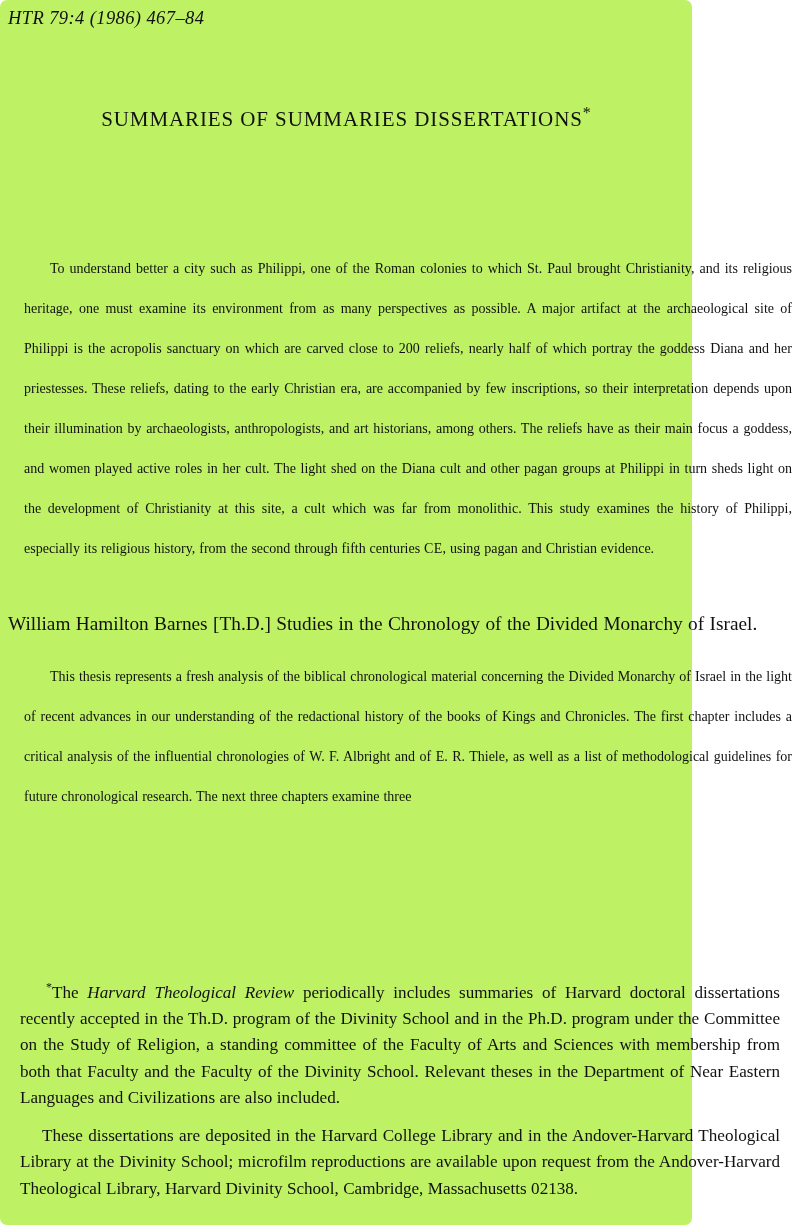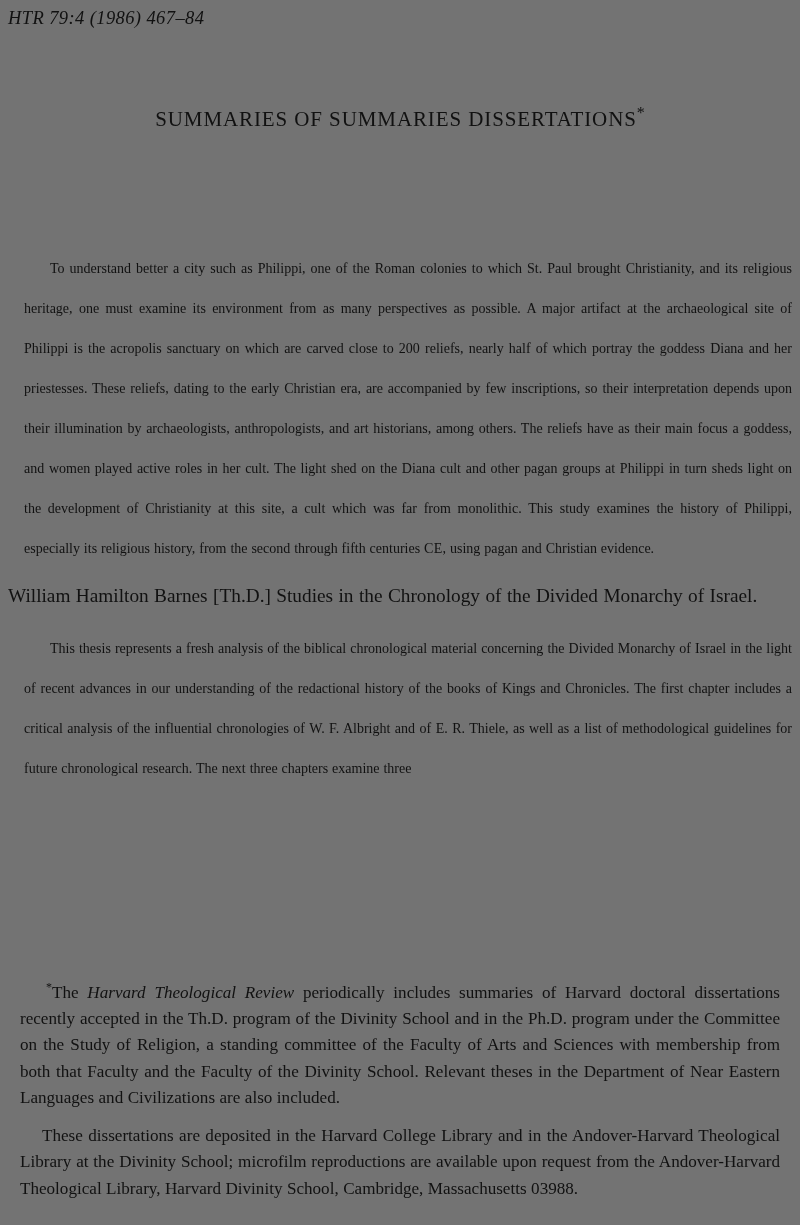--- a/index.html
+++ b/index.html
@@ -12,23 +12,24 @@
     height: 1225px;
     position: relative;
     font-family: "Liberation Serif", "DejaVu Serif", serif;
     color: #111111;
     overflow: hidden;
     -webkit-font-smoothing: antialiased;
   }
   .page {
     position: absolute;
     left: 0; top: 0;
-    width: 800px;
+    width: 692px;
     height: 1225px;
-    background: #737373;
+    background: #bef264;
+    border-radius: 7px;
   }
   .running-head {
     position: absolute;
     left: 8px;
     top: 8px;
     font-style: italic;
     font-size: 18.5px;
     letter-spacing: 0.4px;
     white-space: nowrap;
   }
@@ -55,21 +56,21 @@
   }
   .entry-head {
     font-size: 19.3px;
     line-height: 30.5px;
     text-align: justify;
     text-align-last: left;
     margin: 0 0 0 0;
     word-spacing: 0.6px;
   }
   .entry-head.second {
-    margin-top: 12px;
+    margin-top: 40px;
   }
   .abstract {
     font-size: 14px;
     line-height: 40px;
     text-align: justify;
     text-align-last: left;
     margin: 17px 0 0 16px;
     text-indent: 26px;
     word-spacing: 0.4px;
     hyphens: manual;
@@ -122,16 +123,16 @@
     <p class="abstract"><span>To understand better a city such as Philippi, one of the Roman colonies to which St. Paul brought Christianity, and its religious heritage, one must examine its environment from as many perspectives as possible.  A major artifact at the archaeological site of Philippi is the acropolis sanctuary on which are carved close to 200 reliefs, nearly half of which portray the goddess Diana and her priestesses.  These reliefs, dating to the early Christian era, are accompanied by few inscriptions, so their interpretation depends upon their illumination by archaeologists, anthropologists, and art historians, among others.  The reliefs have as their main focus a goddess, and women played active roles in her cult.  The light shed on the Diana cult and other pagan groups at Philippi in turn sheds light on the development of Christianity at this site, a cult which was far from monolithic.  This study examines the history of Philippi, especially its religious history, from the second through fifth centuries </span><span class="sc">CE</span><span>, using pagan and Christian evidence.</span></p>
 
     <p class="entry-head second">William Hamilton Barnes [Th.D.]  Studies in the Chronology of the Divided Monarchy of Israel.</p>
 
     <p class="abstract">This thesis represents a fresh analysis of the biblical chronological material concerning the Divided Monarchy of Israel in the light of recent advances in our understanding of the redactional history of the books of Kings and Chronicles.  The first chapter includes a critical analysis of the influential chronologies of W. F. Albright and of E. R. Thiele, as well as a list of methodological guidelines for future chronological research.  The next three chapters examine three</p>
 
   </div>
 
   <div class="footnote-block">
     <p class="fn-first"><span class="fn-marker">*</span><span>The </span><i class="journal">Harvard Theological Review</i><span> periodically includes summaries of Harvard doctoral dissertations recently accepted in the Th.D. program of the Divinity School and in the Ph.D. program under the Committee on the Study of Religion, a standing committee of the Faculty of Arts and Sciences with membership from both that Faculty and the Faculty of the Divinity School.  Relevant theses in the Department of Near Eastern Languages and Civilizations are also included.</span></p>
-    <p class="fn-second">These dissertations are deposited in the Harvard College Library and in the Andover-Harvard Theological Library at the Divinity School; microfilm reproductions are available upon request from the Andover-Harvard Theological Library, Harvard Divinity School, Cambridge, Massachusetts 03988.</p>
+    <p class="fn-second">These dissertations are deposited in the Harvard College Library and in the Andover-Harvard Theological Library at the Divinity School; microfilm reproductions are available upon request from the Andover-Harvard Theological Library, Harvard Divinity School, Cambridge, Massachusetts 02138.</p>
   </div>
 
 </div>
 
 </body></html>

